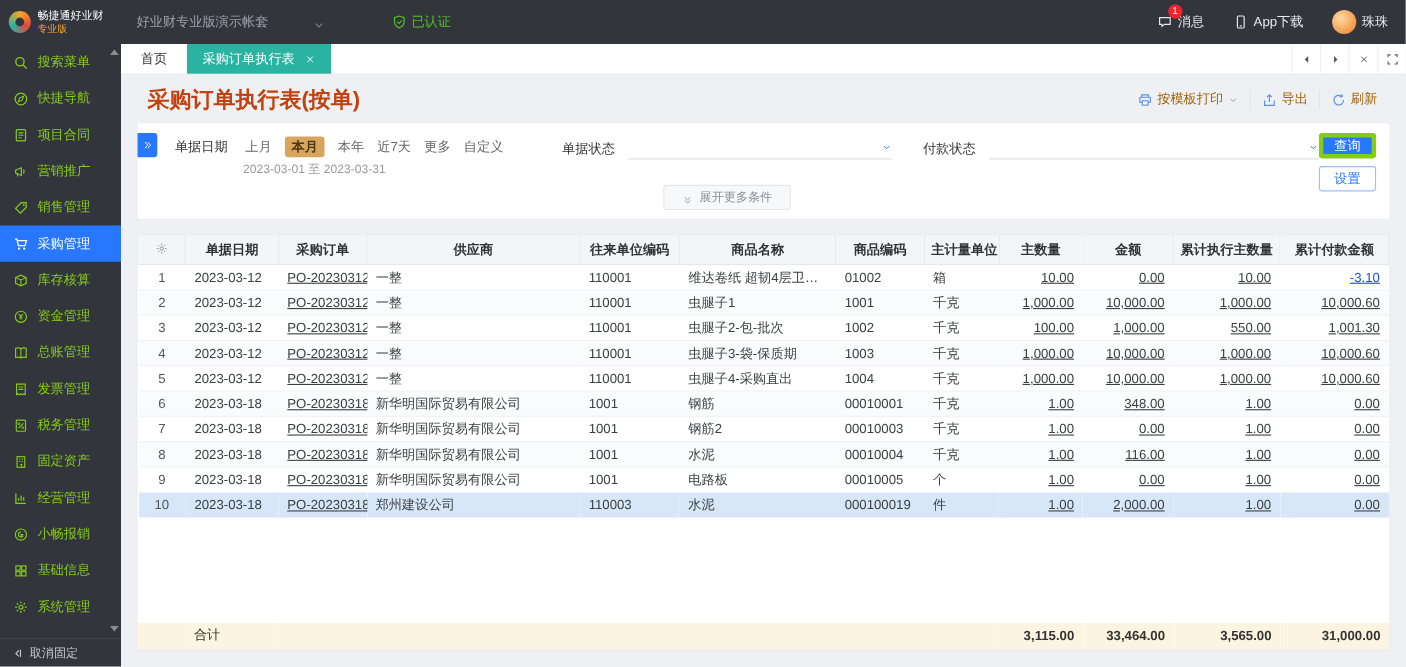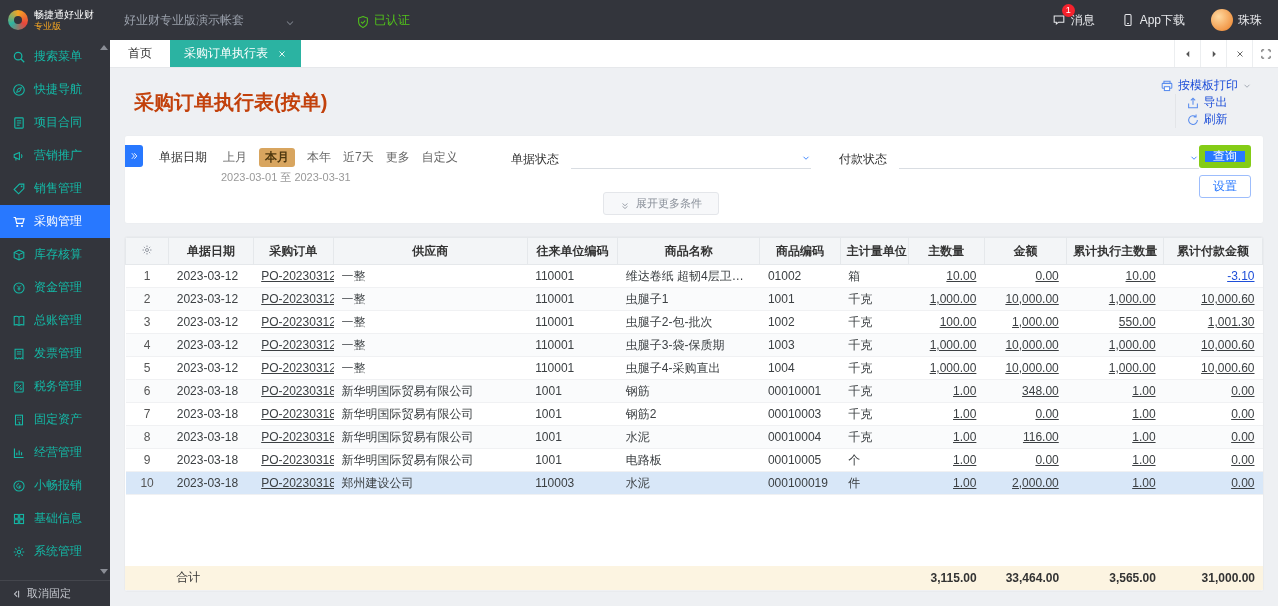--- a/index.html
+++ b/index.html
@@ -11,55 +11,55 @@
   .topbar { height:40px; background:#33353c; display:flex; align-items:center; flex-shrink:0; }
   .logo { width:110px; padding-left:8px; display:flex; align-items:center; gap:6px; flex-shrink:0; }
   .logo-mark { width:20px; height:20px; border-radius:50%;
     background:conic-gradient(#f5a623,#e8453c,#2bb3a2,#f5a623); position:relative; }
   .logo-mark::after { content:""; position:absolute; left:6px; top:6px; width:8px; height:8px;
     border-radius:50%; background:#33353c; }
   .logo-t1 { color:#fff; font-size:10px; line-height:12px; }
   .logo-t2 { color:#f5a623; font-size:9px; line-height:10px; }
   .account { margin-left:14px; color:#9aa0ab; display:flex; align-items:flex-end; gap:40px; cursor:pointer; }
   .account .chev { color:#7a7f88; }
-  .verified { margin-left:60px; color:#52c41a; display:flex; align-items:flex-end; gap:4px; }
+  .verified { margin-left:60px; color:#52c41a; display:flex; align-items:center; gap:4px; }
   .tb-right { margin-left:auto; display:flex; align-items:center; gap:26px; padding-right:16px; color:#e8e9ec; }
   .tb-item { display:flex; align-items:center; gap:5px; cursor:pointer; position:relative; }
   .badge { position:absolute; top:-8px; left:10px; background:#f5222d; color:#fff; border-radius:8px;
     font-size:9px; min-width:13px; height:13px; line-height:13px; text-align:center; padding:0 3px; }
   .avatar { width:22px; height:22px; border-radius:50%;
     background:radial-gradient(circle at 35% 35%, #ffd9a0, #f2994a 70%, #d9782a); display:inline-block; }
 
   
   .main { flex:1; display:flex; min-height:0; }
   .sidebar { width:110px; background:#33353c; flex-shrink:0; display:flex; flex-direction:column; position:relative; }
   .side-list { flex:1; overflow:hidden; }
   .side-item { height:33px; display:flex; align-items:center; gap:8px; padding-left:12px;
-    color:#14b8a6; cursor:pointer; white-space:nowrap; }
+    color:#84cc16; cursor:pointer; white-space:nowrap; }
   .side-item.active { background:#2878ff; color:#fff; }
   .unpin { height:26px; border-top:1px solid #44464d; color:#c6c9d0; display:flex; align-items:center;
     gap:5px; padding-left:10px; font-size:11px; cursor:pointer; flex-shrink:0; background:#33353c; z-index:2; }
   .side-arrow { position:absolute; right:2px; width:0; height:0; border-left:4px solid transparent;
     border-right:4px solid transparent; cursor:pointer; }
   .side-arrow.up { top:5px; border-bottom:5px solid #8a8d95; }
   .side-arrow.down { bottom:32px; border-top:5px solid #8a8d95; }
 
   .content { flex:1; min-width:0; display:flex; flex-direction:column;border-radius:32px; }
 
   
   .tabbar { height:28px; background:#fff; border-bottom:1px solid #e6e8eb; display:flex; align-items:stretch; flex-shrink:0; }
   .tab-home { display:flex; align-items:center; padding:0 18px; color:#333; cursor:pointer; }
   .tab-active { display:flex; align-items:center; gap:9px; padding:0 14px; background:#2bb3a2; color:#fff; cursor:pointer; }
   .tab-controls { margin-left:auto; display:flex; align-items:stretch; color:#555; }
   .tab-ctrl { width:26px; display:flex; align-items:center; justify-content:center; border-left:1px solid #eceef0; cursor:pointer; }
 
   
   .pagehead { display:flex; align-items:center; padding:9px 16px 7px 24px; flex-shrink:0; }
   .page-title { font-size:20px; font-weight:bold; color:#c2410c; }
-  .head-actions { margin-left:auto; display:flex; align-items:center; color:#1d4ed8;flex-direction:column; }
+  .head-actions { margin-left:auto; display:flex; align-items:center; color:#a16207; }
   .action { display:flex; align-items:center; gap:4px; padding:0 10px; cursor:pointer; }
   .action + .action { border-left:1px solid #e3e5e8; }
   .action .ic { color:#5a8dee; }
   .action .chev { color:#9aa0ab; }
 
   
   .filter-card { background:#fff; margin:0 14px; border-radius:3px; border:1px solid #eceef1;
     position:relative; padding:12px 100px 8px 34px; flex-shrink:0; }
   .collapse-tag { position:absolute; left:0; top:9px; width:18px; height:22px; background:#2878ff; color:#fff;
     border-radius:0 3px 3px 0; display:flex; align-items:center; justify-content:center; cursor:pointer; }
@@ -71,21 +71,21 @@
   .opt.selected { background:#d8a55f; color:#4d370e; padding:1px 6px; border-radius:3px;font-weight:bold; }
   .date-range { color:#999; font-size:11px; margin:3px 0 0 62px; }
   .fgroup-sel { display:flex; align-items:center; margin-top:1px; }
   .sel-line { border-bottom:1px solid #d9dde2; height:20px; position:relative; margin-left:8px; cursor:pointer; }
   .sel-line .chev { position:absolute; right:0; top:4px; color:#2878ff; }
   .w240 { width:240px; } .w300 { width:300px; }
   .gap28 { width:28px; flex-shrink:0; }
   .fbuttons { position:absolute; right:12px; top:9px; display:flex; flex-direction:column; gap:7px; }
   .btn { width:52px; height:23px; border-radius:3px; font-size:12px; display:flex; align-items:center;
     justify-content:center; cursor:pointer; font-family:inherit; }
-  .btn-query { background:#2878ff; border:6px solid #84cc16; color:#fff; }
+  .btn-query { background:#2878ff; border:4px solid #84cc16; color:#fff; }
   .btn-settings { background:#fff; border:1px solid #9dbdfc; color:#2878ff; }
   .expand-row { display:flex; justify-content:center; margin-top:7px; }
   .btn-expand { background:#f7f8fa; border:1px solid #e4e6ea; color:#898f99; font-size:11px;
     padding:3px 16px; border-radius:3px; display:flex; align-items:flex-end; gap:6px; cursor:pointer; }
 
   
   .table-card { background:#fff; border:1px solid #e9ebee; border-radius:3px; margin:12px 14px 14px;
     flex:1; min-height:0; display:flex; flex-direction:column; overflow:hidden; }
   table { width:100%; border-collapse:collapse; table-layout:fixed; font-size:12px; }
   thead th { background:#f3f5f7; border:1px solid #e5e8eb; height:27px; font-weight:bold; color:#333;

